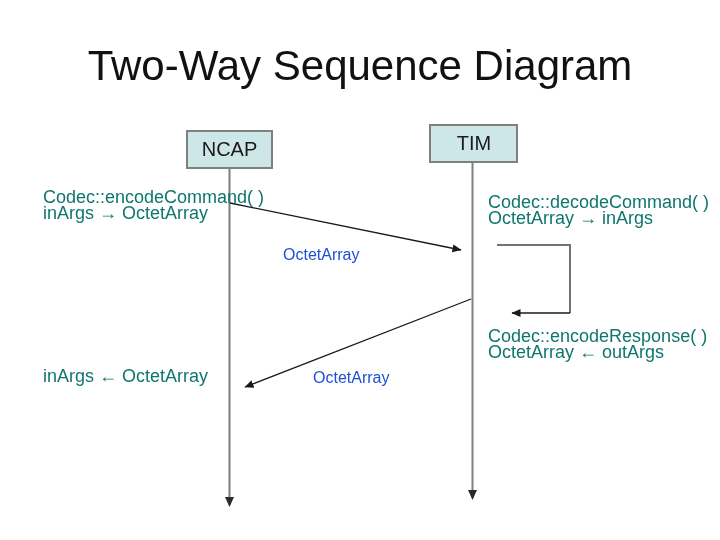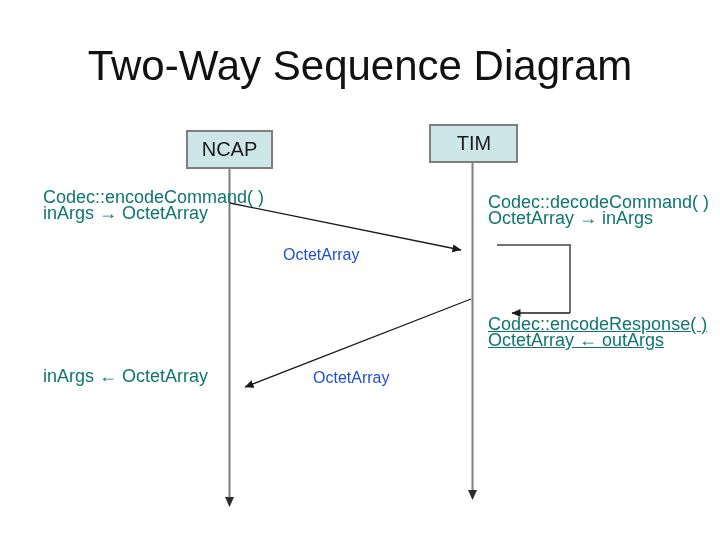--- a/index.html
+++ b/index.html
@@ -20,21 +20,21 @@
     font-size: 20px; color: #1a1a1a;
   }
   .actor-label.ncap { left: 187px; top: 131px; width: 85px; height: 37px; }
   .actor-label.tim  { left: 430px; top: 125px; width: 88px; height: 37px; }
   .annotation {
     position: absolute; font-size: 18px; line-height: 16px; color: #0f766e;
     white-space: nowrap;
   }
   .annotation.left-top     { left: 43px;  top: 189px; }
   .annotation.right-top    { left: 488px; top: 194px; }
-  .annotation.right-bottom { left: 488px; top: 316px; text-decoration: underline; }
+  .annotation.right-bottom { left: 488px; top: 328px; }
   .annotation.left-bottom  { left: 43px;  top: 368px; }
   .msg-label {
     position: absolute; font-size: 16px; color: #1d4ed8; white-space: nowrap;
   }
   .msg-label.first  { left: 283px; top: 246px; }
   .msg-label.second { left: 313px; top: 369px; }
 </style>
 </head>
 <body>
 

